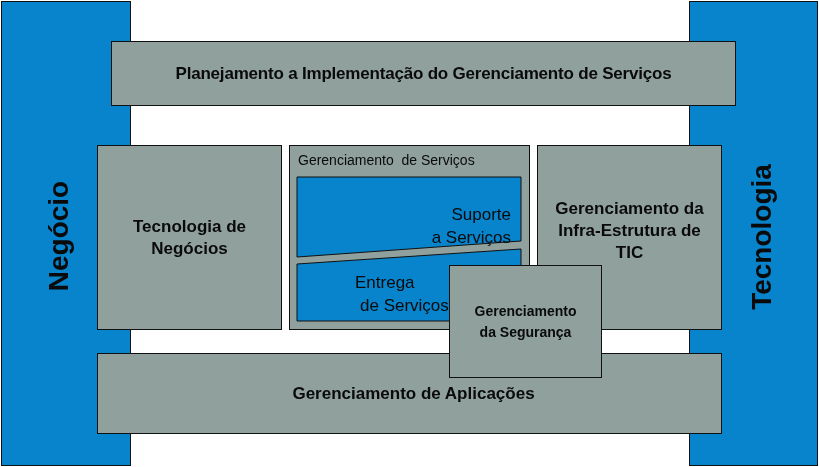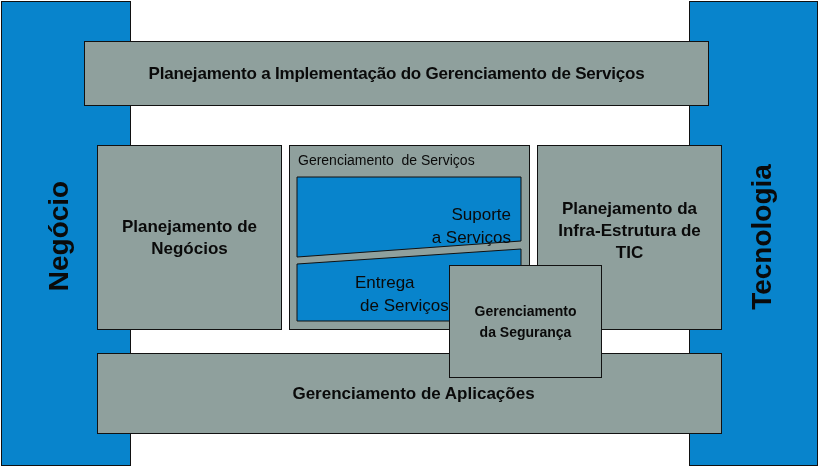--- a/index.html
+++ b/index.html
@@ -21,27 +21,27 @@
 </style>
 </head>
 <body>
 
 <div class="box blue" style="left:1px; top:1px; width:130px; height:465px;"></div>
 <div class="vlabel" style="left:59px; top:236px;">Negócio</div>
 
 <div class="box blue" style="left:689px; top:1px; width:129px; height:465px;"></div>
 <div class="vlabel" style="left:762px; top:237px;">Tecnologia</div>
 
-<div class="box gray center" style="left:84px; top:41px; width:625px; height:65px;">
+<div class="box gray center" style="left:111px; top:41px; width:625px; height:65px;">
   <span style="font-weight:bold; font-size:17px; color:#0a0a0a; letter-spacing:-0.2px;">Planejamento a Implementação do Gerenciamento de Serviços</span>
 </div>
 
 <div class="box gray center" style="left:97px; top:145px; width:185px; height:185px;">
   <div class="multiline" style="font-weight:bold; color:#0a0a0a;">
-    <div>Planejamento de</div>
+    <div>Tecnologia de</div>
     <div>Negócios</div>
   </div>
 </div>
 
 <div class="box gray" style="left:289px; top:145px; width:241px; height:185px;">
   <div class="txt" style="left:8px; top:6px; font-size:14px; white-space:pre;">Gerenciamento  de Serviços</div>
 </div>
 
 <svg style="position:absolute; left:0; top:0;" width="819" height="467">
   <polygon points="297,177 521,177 521,241 297,257" fill="#0884CC" stroke="#111" stroke-width="1"></polygon>
@@ -51,21 +51,21 @@
   <div>Suporte</div>
   <div>a Serviços</div>
 </div>
 <div class="txt" style="left:307px; top:271px; font-size:17px; line-height:23px;margin-left:48px;">
   <div>Entrega</div>
   <div style="padding-left:5px;">de Serviços</div>
 </div>
 
 <div class="box gray center" style="left:537px; top:145px; width:185px; height:185px;">
   <div class="multiline" style="font-weight:bold; color:#0a0a0a; margin-top:-14px;">
-    <div>Planejamento da</div>
+    <div>Gerenciamento da</div>
     <div>Infra-Estrutura de</div>
     <div>TIC</div>
   </div>
 </div>
 
 <div class="box gray center" style="left:97px; top:353px; width:625px; height:81px;padding-left:8px;">
   <span style="font-weight:bold; font-size:17px; color:#0a0a0a;">Gerenciamento de Aplicações</span>
 </div>
 
 <div class="box gray center" style="left:449px; top:265px; width:153px; height:113px;">

